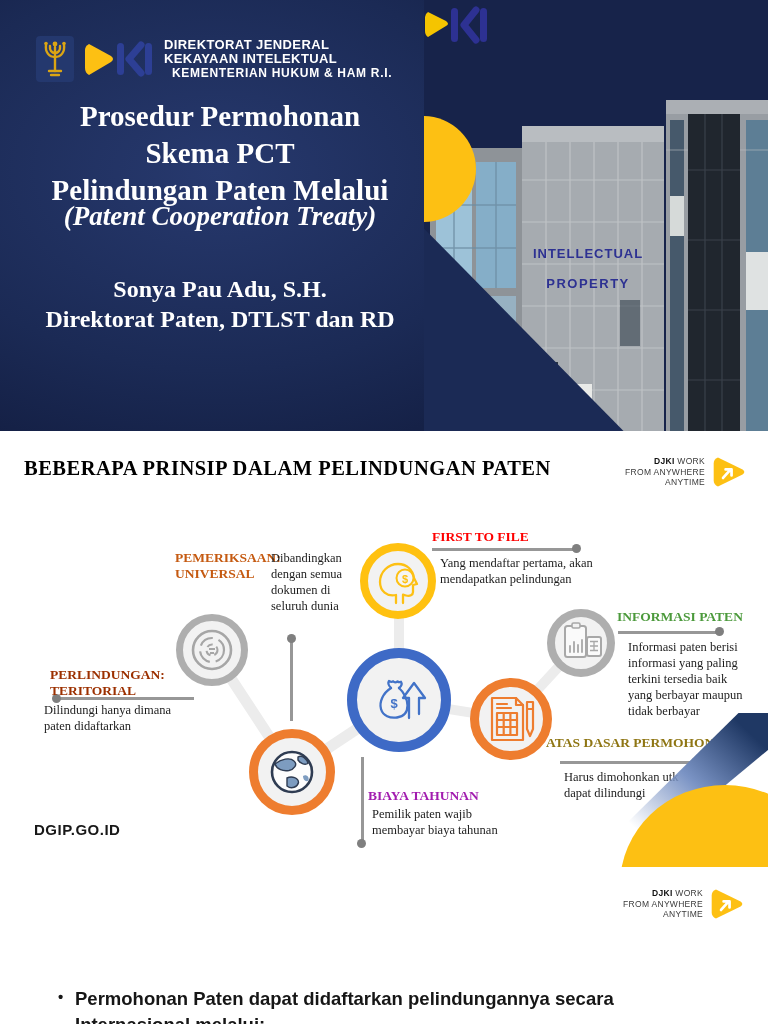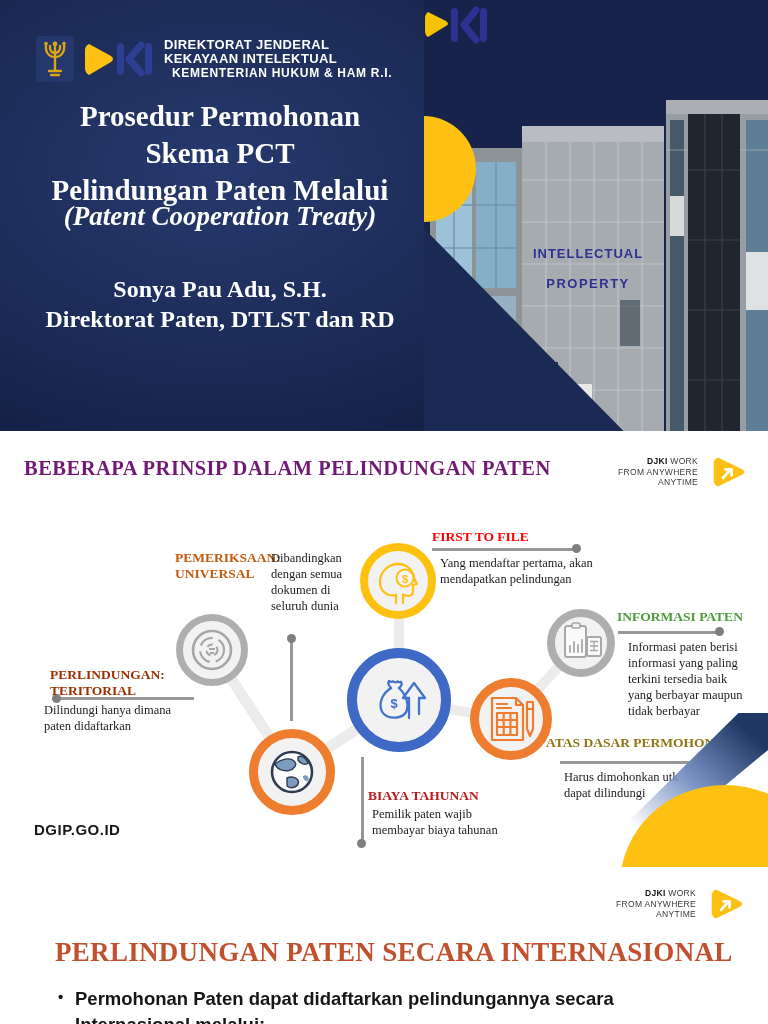--- a/index.html
+++ b/index.html
@@ -30,29 +30,29 @@
   .sign-text1 { position:absolute; left:96px; top:246px; width:136px; text-align:center;
     color:#2d3192; font-family:"Liberation Sans",sans-serif; font-weight:bold; font-size:13px; letter-spacing:1px; }
   .sign-text2 { position:absolute; left:96px; top:276px; width:136px; text-align:center;
     color:#2d3192; font-family:"Liberation Sans",sans-serif; font-weight:bold; font-size:13px; letter-spacing:1.5px; }
   .yellow-blob { position:absolute; left:-54px; top:116px; width:106px; height:106px;
     border-radius:50%; background:#FDC013; }
   .navy-wedge { position:absolute; left:0; top:0; width:344px; height:431px;
     clip-path:polygon(0 53%, 0 100%, 58% 100%); background:#1b2a55; }
 
   
-  .djki-work { position:absolute; display:flex; align-items:center; gap:14px; }
+  .djki-work { position:absolute; display:flex; align-items:center; gap:7px; }
   .djki-work .txt { text-align:right; font-family:"Liberation Sans",sans-serif; font-size:8.5px;
     line-height:10.5px; color:#3a3a3a; letter-spacing:.3px; }
   .djki-work .txt b { color:#111; }
   .djki-work svg { width:34px; height:38px; }
 
   
   .slide2 { top:431px; height:436px; background:#fff; }
-  .s2-title { position:absolute; left:24px; top:26px; width:620px; color:#701a75;
+  .s2-title { position:absolute; left:24px; top:26px; width:620px; color:#000000;
     font-weight:bold; font-size:20.5px; letter-spacing:.5px; }
   .s2-work { top:22px; right:22px; }
   .conn { position:absolute; background:#ececec; border-radius:6px; }
   .circ { position:absolute; border-radius:50%; background:#f2f2f2; display:flex;
     align-items:center; justify-content:center; }
   .c-gray1 { left:176px; top:183px; width:72px; height:72px; border:7px solid #aeaeae; }
   .c-yellow { left:360px; top:112px; width:76px; height:76px; border:8px solid #ffc110; }
   .c-gray2 { left:547px; top:178px; width:68px; height:68px; border:8px solid #aeaeae; }
   .c-blue  { left:347px; top:217px; width:104px; height:104px; border:10px solid #3e6ac6; }
   .c-globe { left:249px; top:298px; width:86px; height:86px; border:9px solid #ee7d2f; }
@@ -302,41 +302,40 @@
 
     <div class="plabel lab-ftf" style="color: rgb(254, 0, 0);">FIRST TO FILE</div>
     <div class="pdesc desc-ftf">Yang mendaftar pertama, akan mendapatkan pelindungan</div>
 
     <div class="plabel lab-informasi" style="color: rgb(76, 154, 60);">INFORMASI PATEN</div>
     <div class="pdesc desc-informasi">Informasi paten berisi informasi yang paling terkini tersedia baik yang berbayar maupun tidak berbayar</div>
 
     <div class="plabel lab-atas" style="color: rgb(143, 118, 20);">ATAS DASAR PERMOHONAN</div>
     <div class="pdesc desc-atas">Harus dimohonkan utk dapat dilindungi</div>
 
-    <div class="plabel lab-biaya" style="color: #b91c1c;">BIAYA TAHUNAN</div>
+    <div class="plabel lab-biaya" style="color: #a21caf;">BIAYA TAHUNAN</div>
     <div class="pdesc desc-biaya">Pemilik paten wajib membayar biaya tahunan</div>
 
     <div class="corner-band"></div>
     <div class="corner-yellow"></div>
     <div class="s2-footer">DGIP.GO.ID</div>
   </section>
 
   <section class="slide slide3">
     <div class="djki-work s3-work">
       <div class="txt">
         <div><b>DJKI</b><span> WORK</span></div>
         <div>FROM ANYWHERE</div>
         <div>ANYTIME</div>
       </div>
       <svg viewBox="0 0 40 42">
         <path d="M7 4 Q2 6 2 11 L2 31 Q2 36 7 38 L36 24 Q40 21 36 18 Z" fill="#fdc013"></path>
         <path d="M13 28 L22 18 M16 18 h7 v7" stroke="#fff" stroke-width="3.2" fill="none" stroke-linecap="round" stroke-linejoin="round"></path>
       </svg>
     </div>
-    <div class="s3-title">PERLINDUNGAN PATEN SECARA INTERNASIONAL</div>
     <div class="s3-bullet">
       <span class="mark">•</span>
       <div class="line">Permohonan Paten dapat didaftarkan pelindungannya secara</div>
       <div class="line">Internasional melalui:</div>
     </div>
   </section>
 
 </div>
 
 </body></html>

